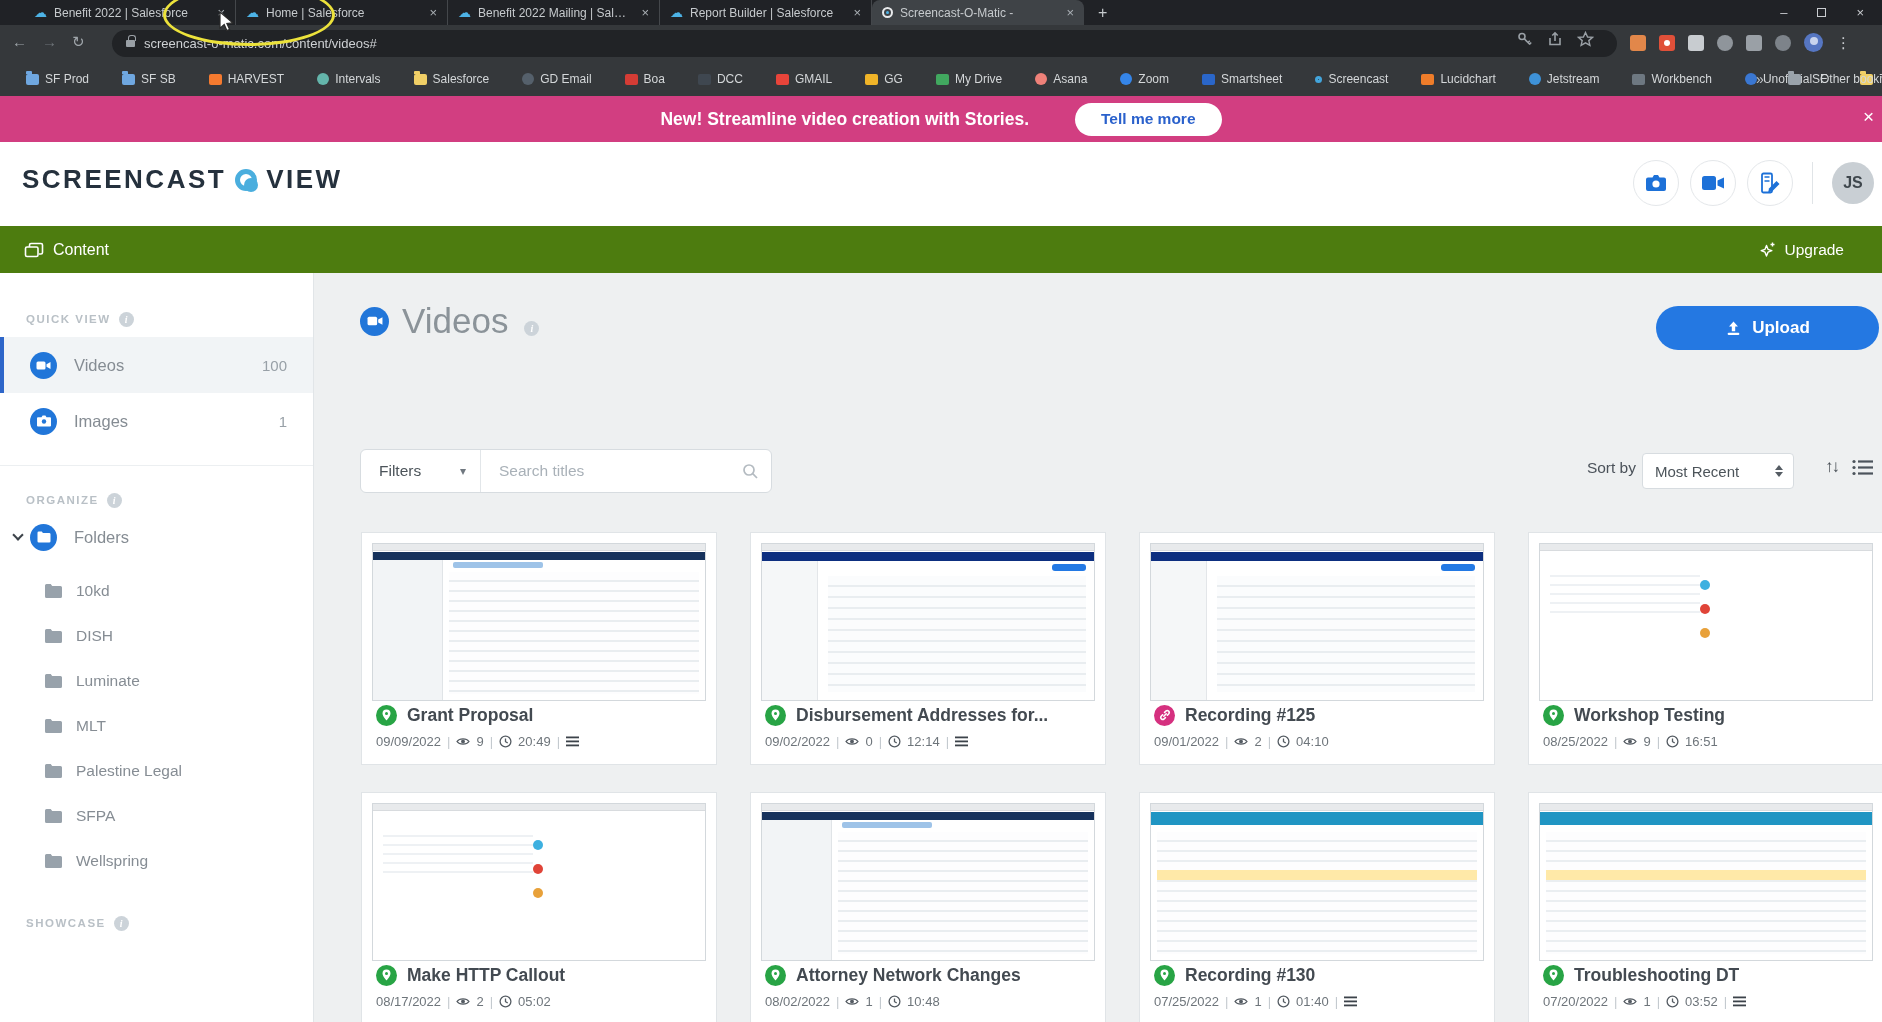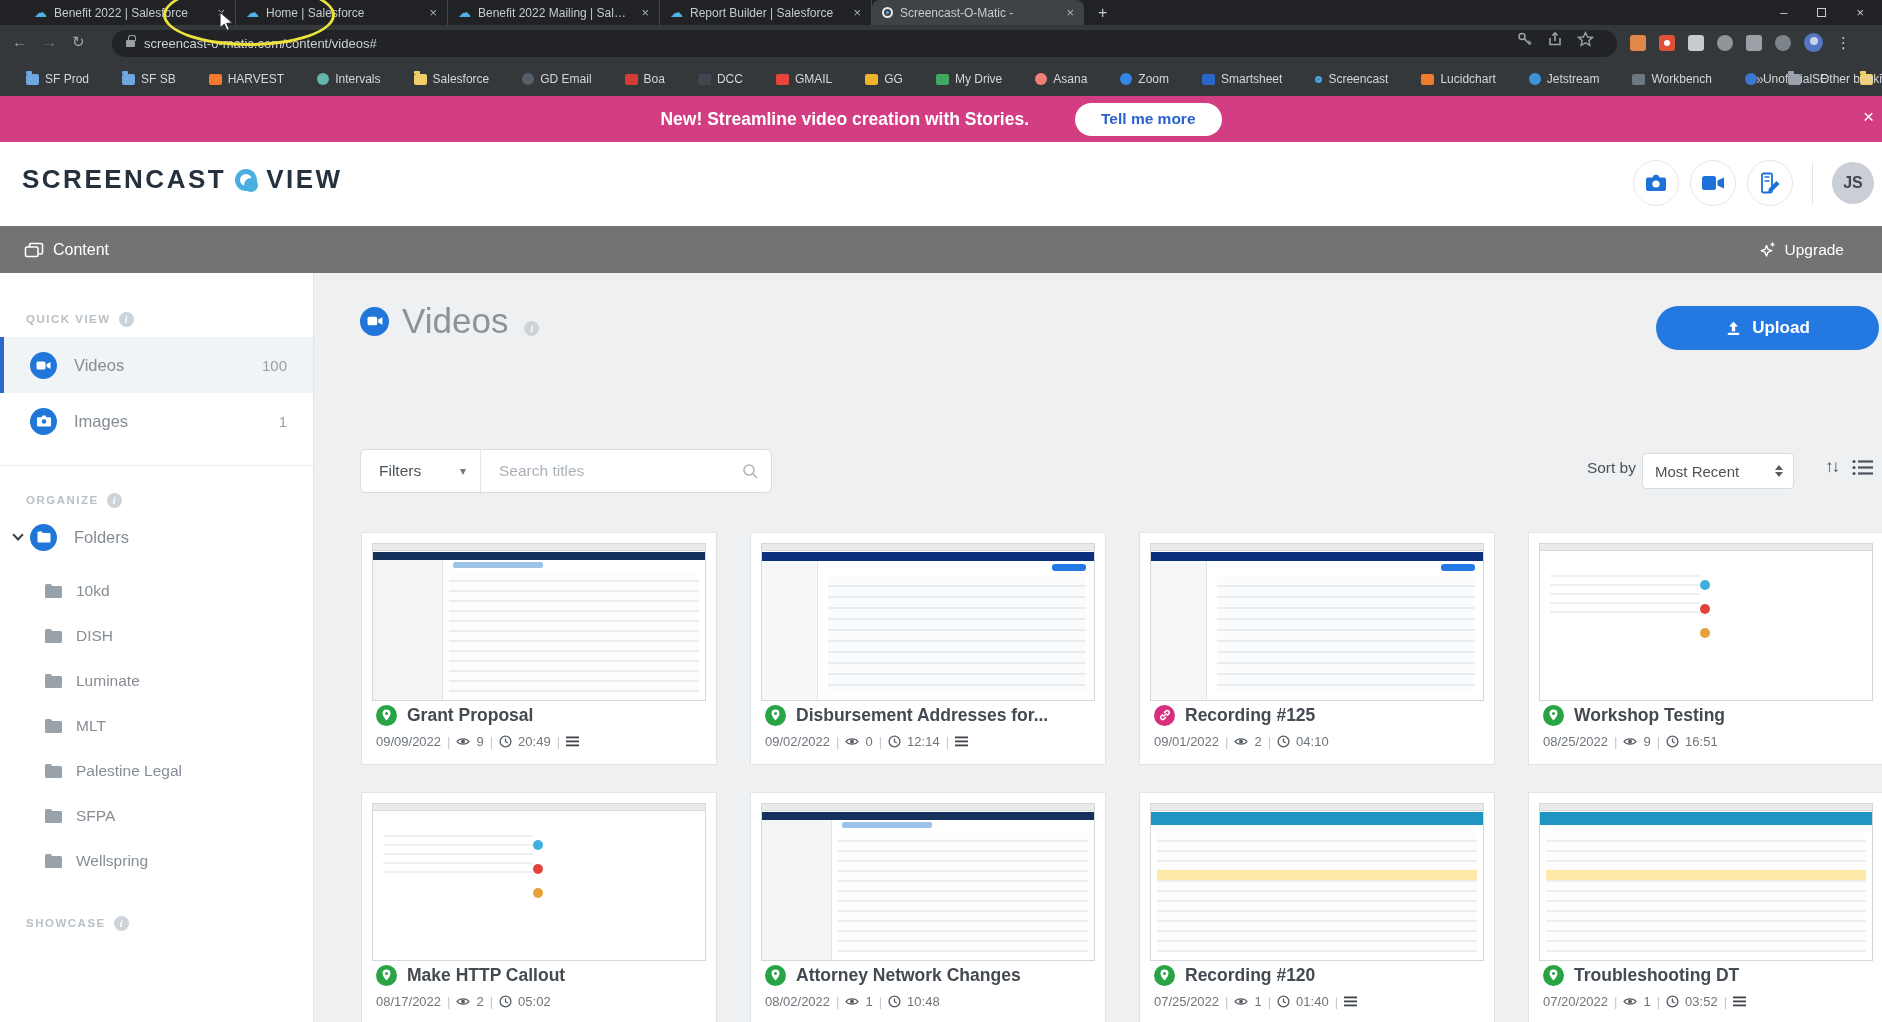--- a/index.html
+++ b/index.html
@@ -66,21 +66,21 @@
   .brand-word{font-size:26px;font-weight:bold;letter-spacing:2.5px;color:#25313d;}
   .brand-ring{width:22px;height:22px;border:5px solid #4aaede;border-radius:50%;position:relative;}
   .brand-ring::after{content:"";position:absolute;left:4px;top:4px;width:14px;height:14px;border-radius:50%;background:#4aaede;}
   .hdr-actions{position:absolute;right:8px;top:18px;display:flex;align-items:center;gap:11px;}
   .hdr-btn{width:46px;height:46px;border-radius:50%;border:1px solid #e4e7ea;background:#fff;display:flex;align-items:center;justify-content:center;}
   .hdr-divider{width:1px;height:42px;background:#e0e4e7;margin:0 8px;}
   .avatar{width:42px;height:42px;border-radius:50%;background:#c9cfd4;color:#3f474d;font-size:16px;font-weight:bold;
           display:flex;align-items:center;justify-content:center;}
 
   
-  .navbar{position:absolute;top:226px;left:0;right:0;height:47px;background:#737373;color:#fff;}
+  .navbar{position:absolute;top:226px;left:0;right:0;height:47px;background:#4d7c0f;color:#fff;}
   .nav-content{position:absolute;left:24px;top:0;height:47px;display:flex;align-items:center;gap:9px;font-size:16px;}
   .nav-upgrade{position:absolute;right:38px;top:0;height:47px;display:flex;align-items:center;gap:8px;font-size:15.5px;}
 
   
   .page{position:absolute;top:273px;left:0;right:0;bottom:0;}
   .sidebar{position:absolute;left:0;top:0;bottom:0;width:314px;background:#fff;border-right:1px solid #e1e5e8;overflow:hidden;}
   .main{position:absolute;left:314px;top:0;right:0;bottom:0;background:#eef0f1;}
 
   
   .side-heading{margin:36px 0 0 26px;height:20px;display:flex;align-items:center;gap:8px;
@@ -774,21 +774,21 @@
             <i class="t-accent"></i>
     </div>
     <div class="card-title-row">
       <span class="badge badge-green">
         <svg data-glyph="pin" width="11" height="13" viewBox="0 0 11 13">
                 <path d="M5.5.5a4 4 0 0 1 4 4c0 2.8-4 7-4 7s-4-4.2-4-7a4 4 0 0 1 4-4z" fill="#fff"></path>
                 <circle cx="5.5" cy="4.5" r="1.5" fill="#28a445"></circle>
               </svg>
 
       </span>
-      <span class="card-title">Recording #120</span>
+      <span class="card-title">Recording #130</span>
     </div>
     <div class="card-meta">
       <span>07/25/2022</span>
       <span class="sep">|</span>
       <svg width="14" height="11" viewBox="0 0 14 11">
               <path d="M1 5.5C3.4 2 10.6 2 13 5.5 10.6 9 3.4 9 1 5.5z" fill="none" stroke="#555c63" stroke-width="1.3"></path>
               <circle cx="7" cy="5.5" r="1.9" fill="#555c63"></circle>
             </svg>
       <span>1</span>
       <span class="sep">|</span>

